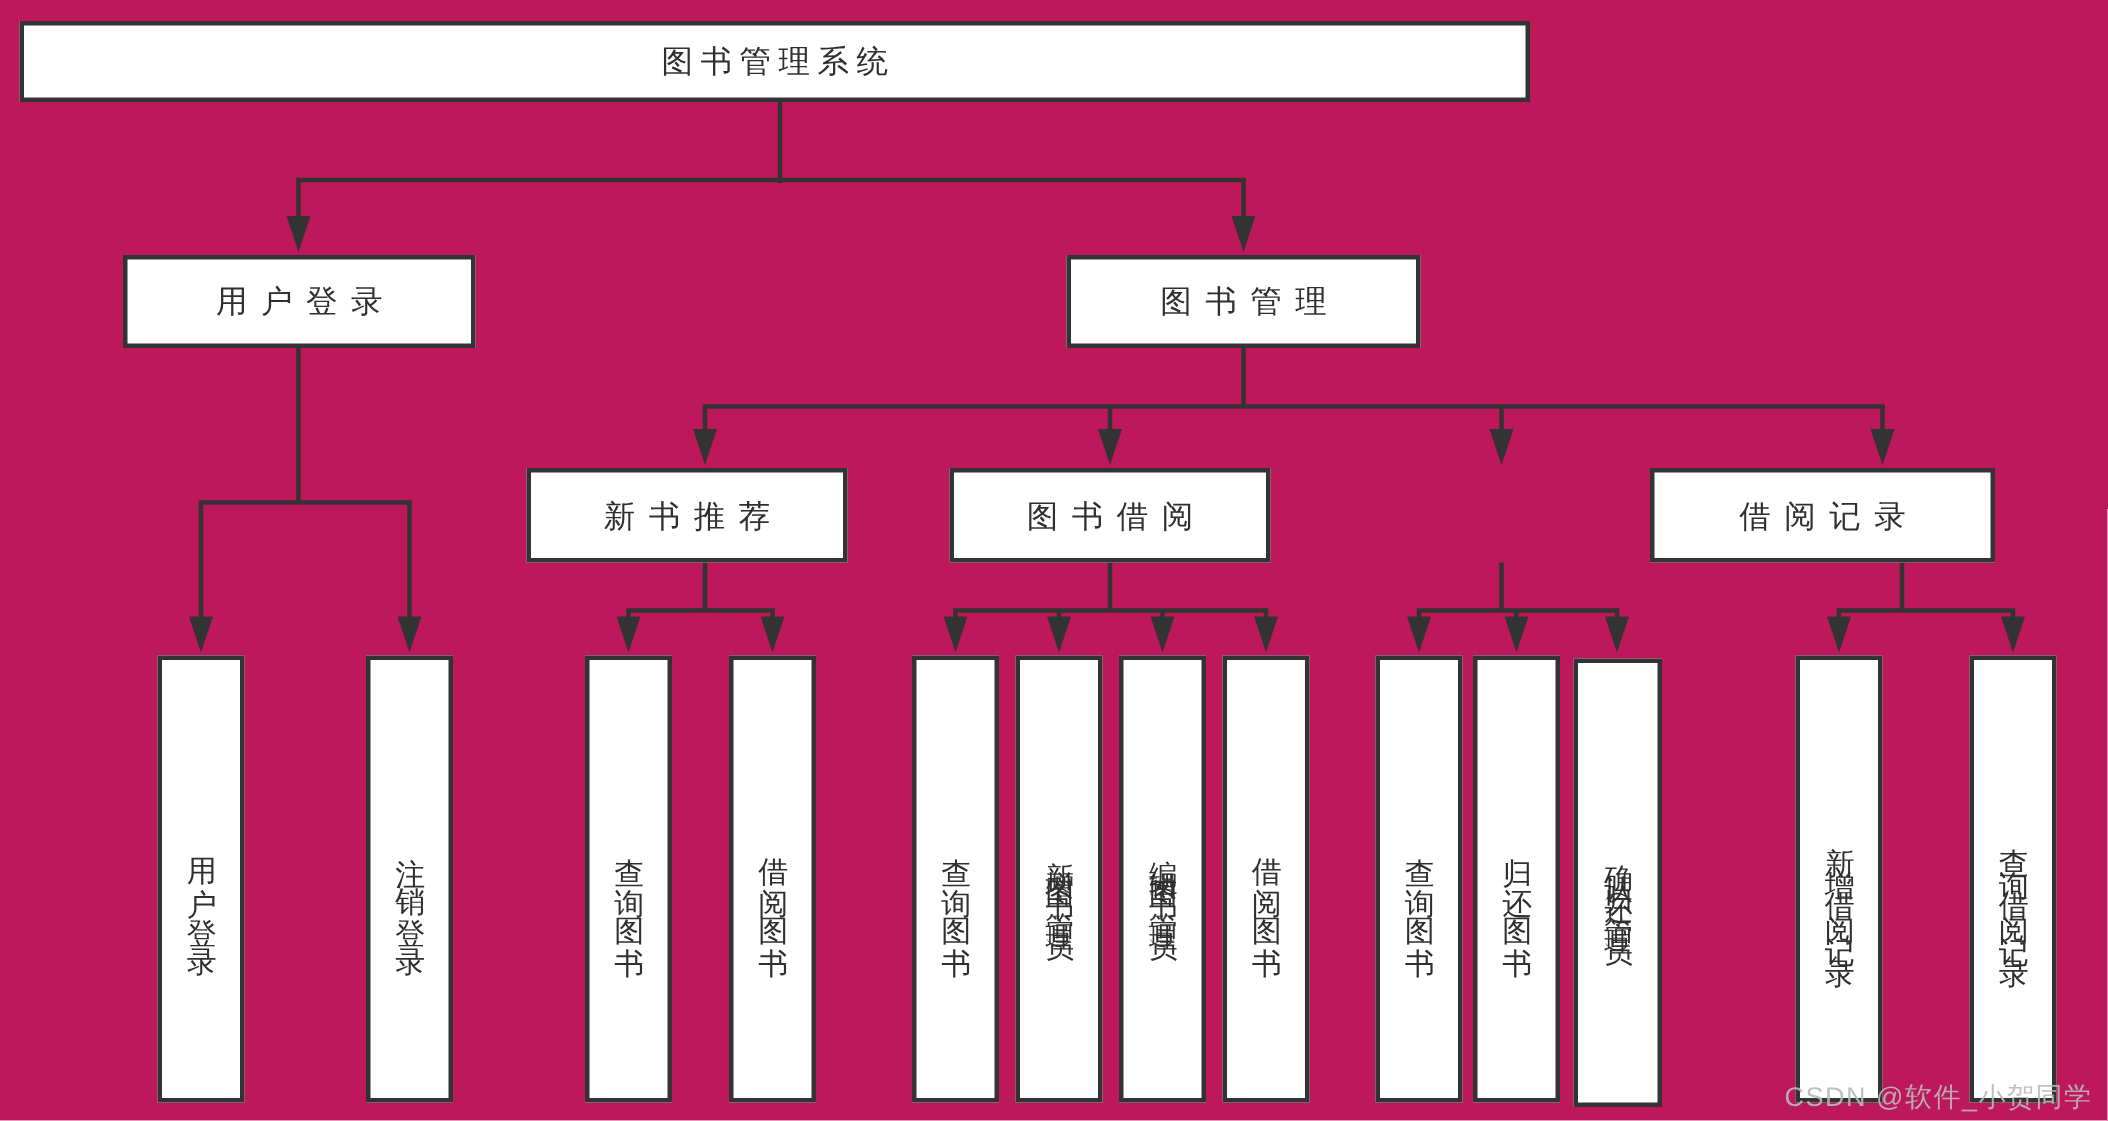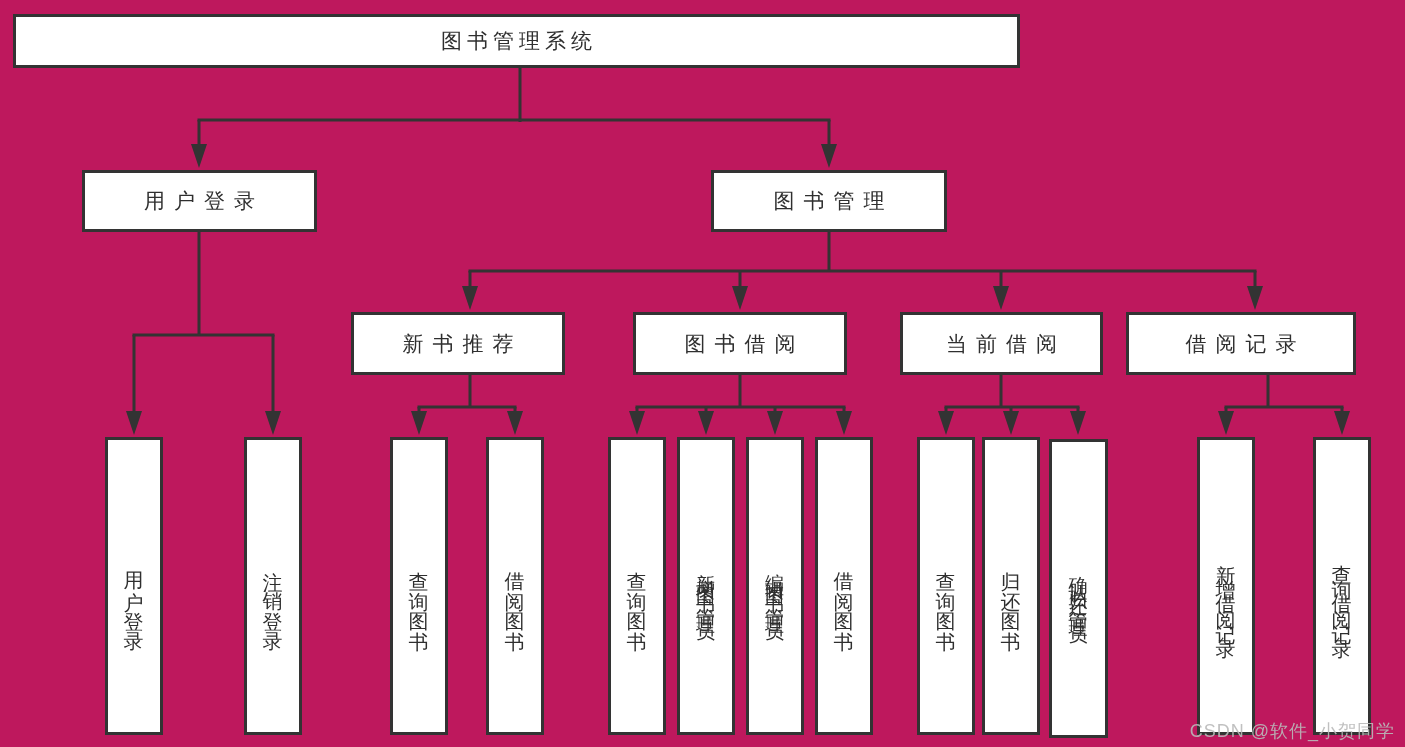--- a/index.html
+++ b/index.html
@@ -106,24 +106,21 @@
   <div class="box" style="left:711px;top:170px;width:236px;height:62px;">
     <span class="hl">图书管理</span>
   </div>
 
   <div class="box" style="left:351px;top:312px;width:214px;height:63px;">
     <span class="hl">新书推荐</span>
   </div>
   <div class="box" style="left:633px;top:312px;width:214px;height:63px;">
     <span class="hl">图书借阅</span>
   </div>
-  <div class="box" style="left:900px;top:312px;width:203px;height:63px;">
-    <span class="hl">当前借阅</span>
-  </div>
-  <div class="box" style="left:1126px;top:312px;width:230px;height:63px;">
+  <div class="box" style="left:1100px;top:312px;width:230px;height:63px;">
     <span class="hl">借阅记录</span>
   </div>
 
   <div class="box" style="left:105px;top:437px;width:58px;height:298px;">
     <span class="v s20">用户登录</span>
   </div>
   <div class="box" style="left:244px;top:437px;width:58px;height:298px;">
     <span class="v s20">注销登录</span>
   </div>
 

